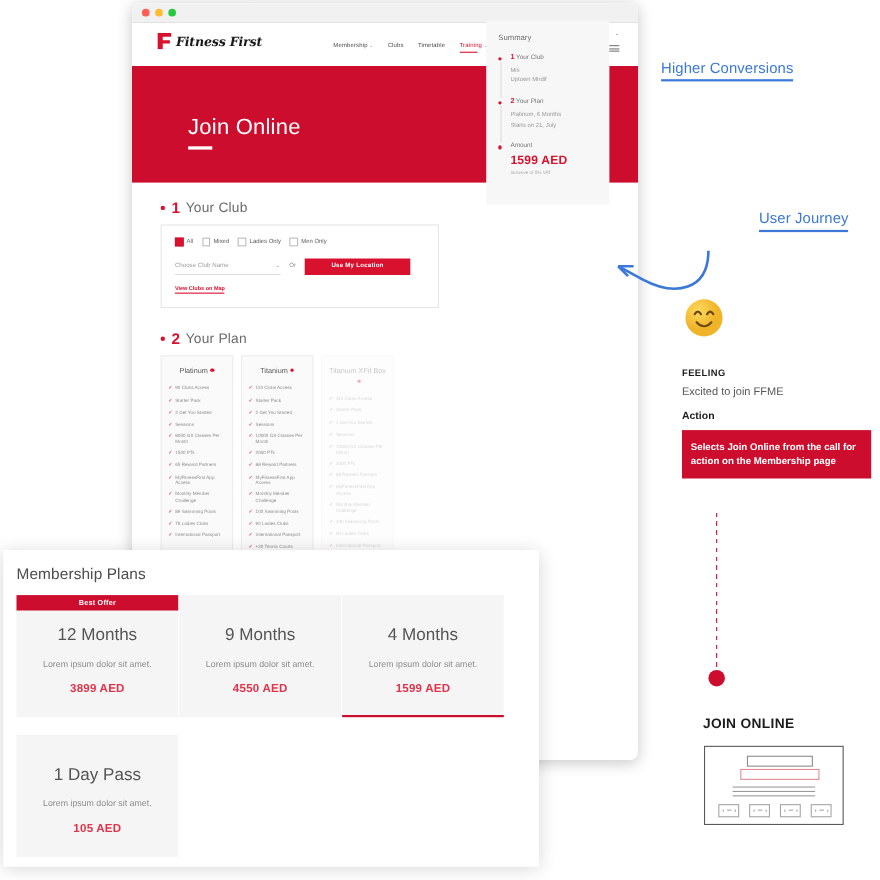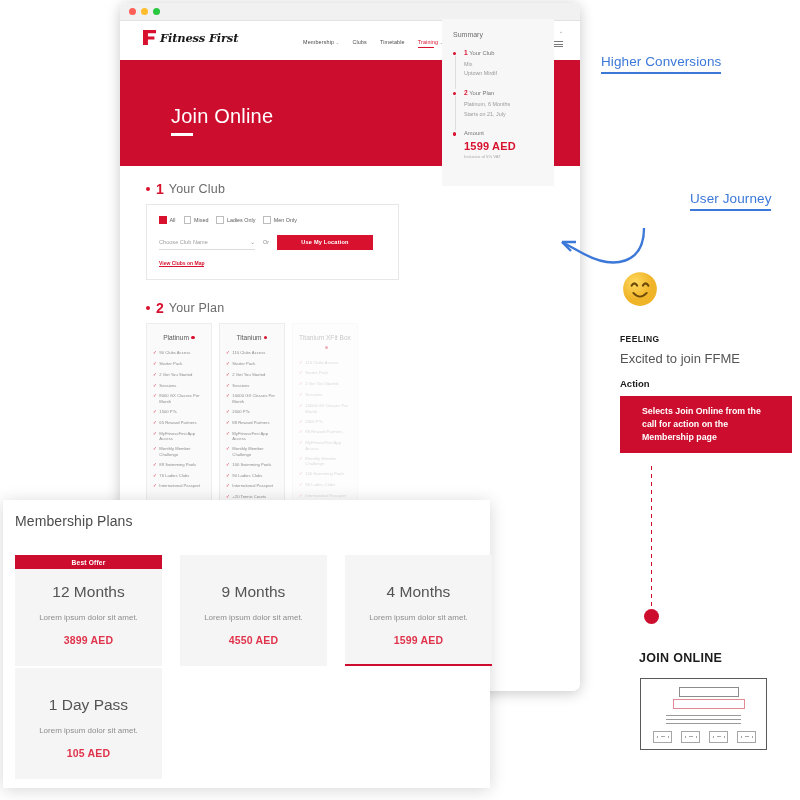--- a/index.html
+++ b/index.html
@@ -95,21 +95,21 @@
   .sum-line{font-size:5.4px;color:#9a9a9a;line-height:1.7;}
   #sum-amount{font-size:11px;color:#d8112e;font-weight:bold;margin-top:3px;letter-spacing:.2px;}
   #sum-vat{font-size:4.2px;color:#aaa;margin-top:2.5px;}
 
   
   #plans-panel{
     position:absolute;left:3px;top:500px;width:487px;height:288px;background:#fff;
     box-shadow:0 2px 16px rgba(0,0,0,.16);padding:0;box-sizing:border-box;
   }
   #plans-title{position:absolute;left:12px;top:13px;font-size:14px;color:#4c4c4c;letter-spacing:.1px;}
-  #plans-grid{position:absolute;left:12px;top:55px;display:flex;gap:18px;}
+  #plans-grid{position:absolute;left:12px;top:41px;display:flex;gap:1px;}
   .mp-card{width:147px;background:#f5f5f5;position:relative;}
   .mp-badge{height:14px;background:#cd0d2d;color:#fff;font-size:6.6px;font-weight:bold;
     display:flex;align-items:center;justify-content:center;letter-spacing:.2px;}
   .mp-body{padding:14px 8px 20px 8px;text-align:center;}
   .mp-term{font-size:15.5px;color:#545454;font-weight:400;margin-bottom:12px;}
   .mp-desc{font-size:8px;color:#8d8d8d;margin-bottom:12px;}
   .mp-price{font-size:10.5px;color:#e0344c;font-weight:bold;letter-spacing:.2px;}
   .mp-card.nobadge .mp-body{padding-top:28px;}
   .mp-underline{position:absolute;left:0;right:0;bottom:0;height:2.5px;background:#cd0d2d;}
   #daypass{position:absolute;left:12px;top:168px;width:147px;background:#f5f5f5;}
@@ -118,24 +118,24 @@
   .annot{position:absolute;color:#3b78d8;font-size:13.5px;letter-spacing:.1px;}
   .annot .ul{display:block;height:1.6px;background:#3b78d8;margin-top:3px;}
   #annot-conv{left:601px;top:54px;}
   #annot-journey{left:646px;top:191px;margin-left:44px;}
 
   #arrow-svg{position:absolute;left:540px;top:190px;}
   #emoji{position:absolute;left:622px;top:271px;width:36px;height:36px;}
 
   #feel-block{position:absolute;left:620px;top:334px;width:172px;}
   #feel-title{font-size:8.5px;font-weight:bold;color:#1b1b1b;letter-spacing:.4px;margin-bottom:5px;}
-  .feel-text{font-size:13px;color:#555;line-height:1.5;margin-bottom:9px;}
+  .feel-text{font-size:10px;color:#555;line-height:1.5;margin-bottom:9px;}
   #action-title{font-size:9.5px;font-weight:bold;color:#1b1b1b;margin-top:6px;margin-bottom:7px;}
   #action-box{width:172px;background:#cd0d2d;color:#fff;font-size:8.8px;font-weight:bold;
-    line-height:1.5;padding:9px 22px;box-sizing:border-box;}
+    line-height:1.5;padding:9px 8px;box-sizing:border-box;}
 
   #dash-line{position:absolute;left:651px;top:466px;width:1px;height:142px;
     background:repeating-linear-gradient(to bottom,#cd0d2d 0 4px,transparent 4px 8px);}
   #dash-dot{position:absolute;left:644px;top:609px;width:15px;height:15px;border-radius:50%;background:#cd0d2d;}
 
   #join-online-title{position:absolute;left:639px;top:651px;font-size:12.5px;font-weight:bold;
     color:#1b1b1b;letter-spacing:.3px;}
   #wire{position:absolute;left:640px;top:678px;width:125px;height:70px;border:1.6px solid #5a5a5a;background:#fff;}
   #wire-bar1{position:absolute;left:38px;top:8px;width:58px;height:8px;border:1.4px solid #8c8c8c;}
   #wire-bar2{position:absolute;left:32px;top:20px;width:70px;height:8px;border:1.4px solid #e08a96;}

